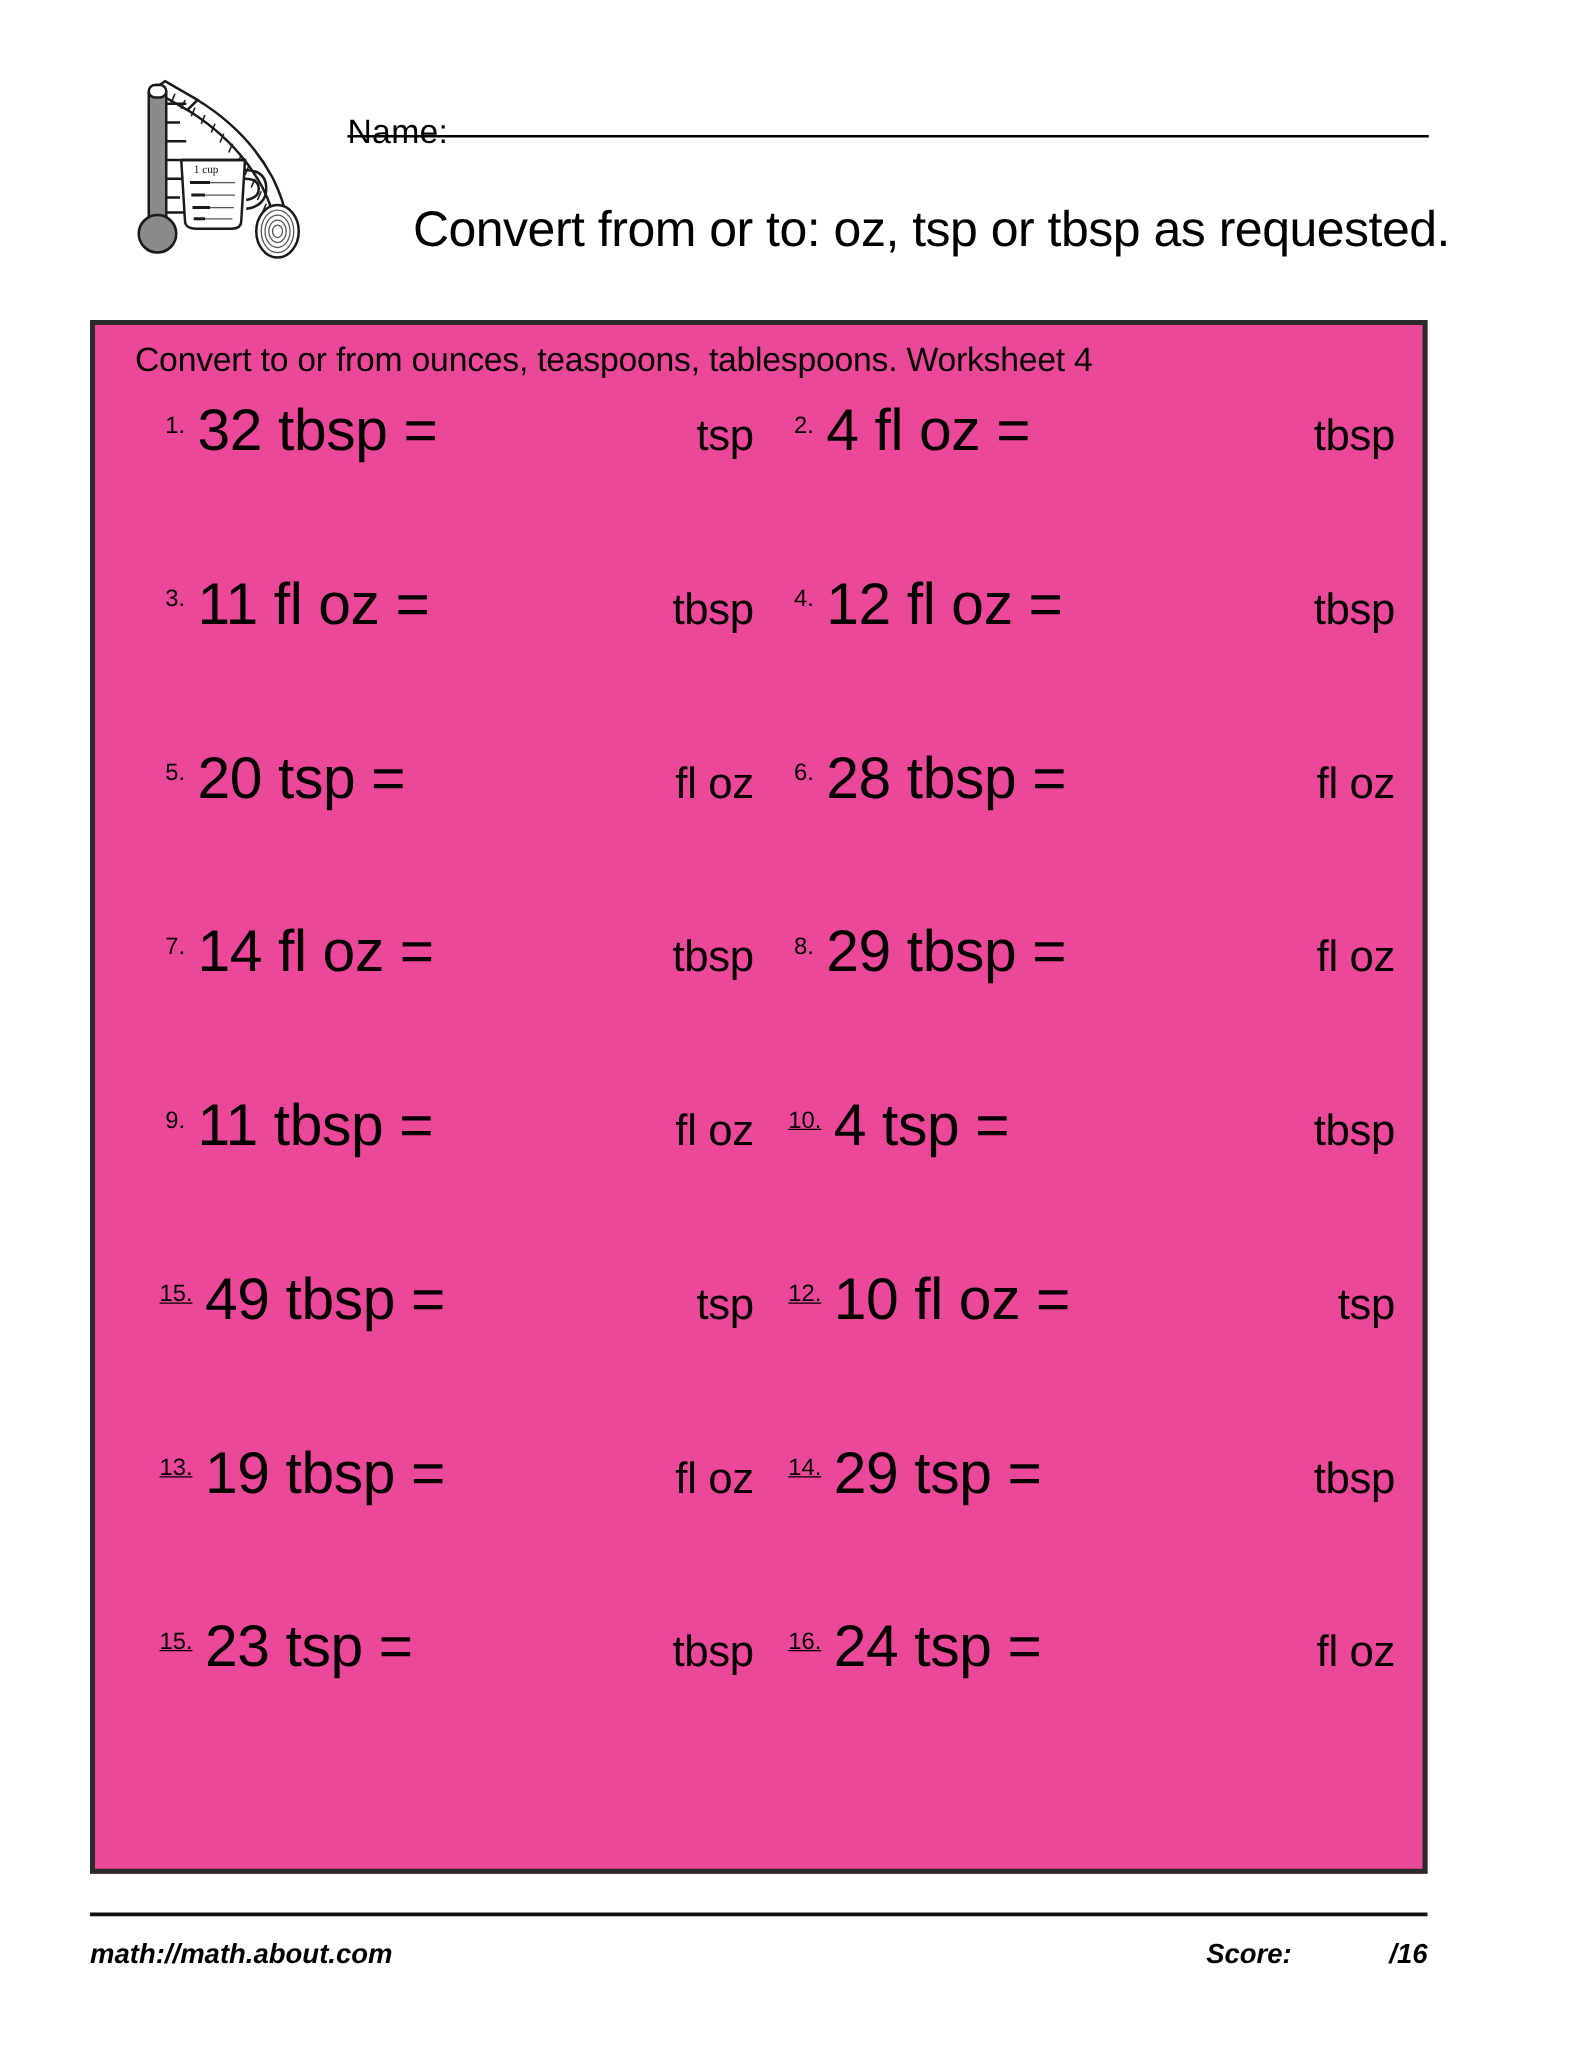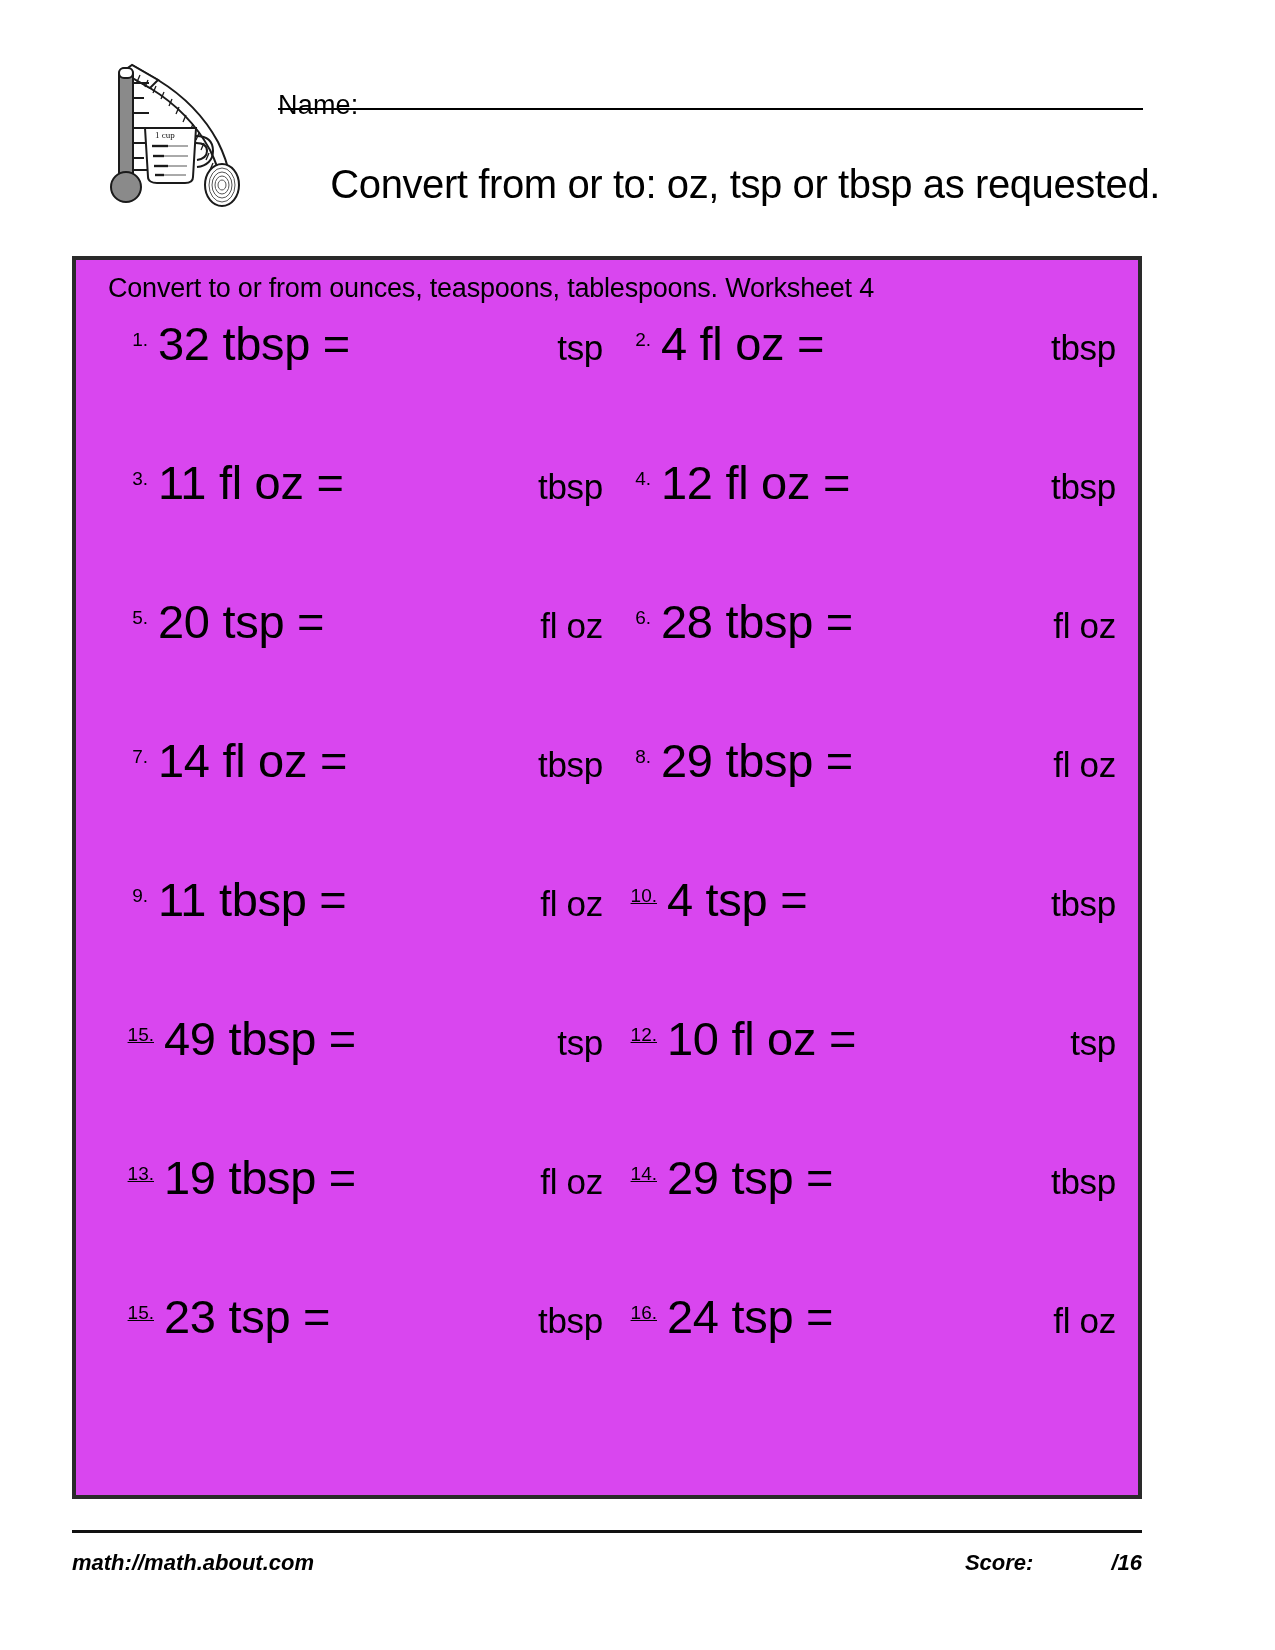--- a/index.html
+++ b/index.html
@@ -72,21 +72,21 @@
 
   
   .problem-box {
     position: absolute;
     left: 72px;
     top: 256px;
     width: 1070px;
     height: 1243px;
     border: 4px solid #2a2a2a;
     box-sizing: border-box;
-    background: #d946ef;
+    background: #ec4899;
   }
 
   .subtitle {
     position: absolute;
     left: 32px;
     top: 13px;
     font-size: 27px;
     font-stretch: condensed;
     letter-spacing: -0.2px;
     white-space: nowrap;

